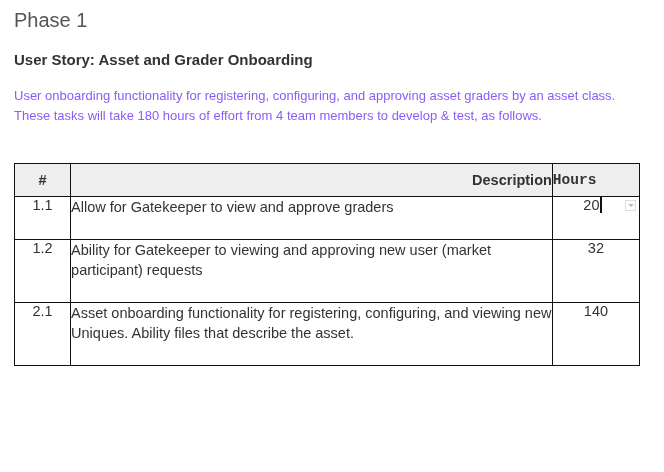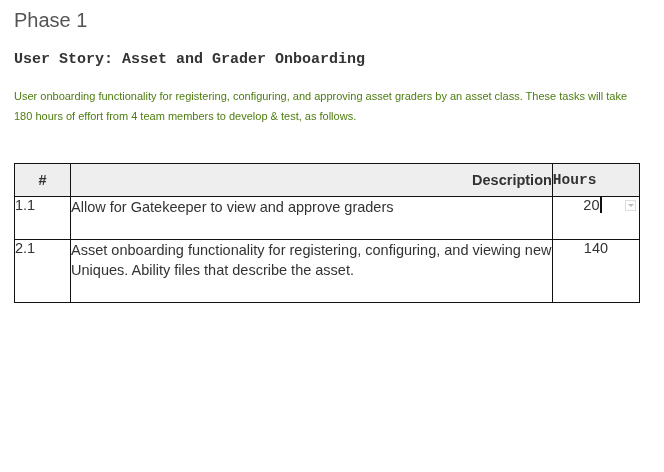--- a/index.html
+++ b/index.html
@@ -27,30 +27,29 @@
     }
     .story-title {
       position: absolute;
       left: 14px;
       top: 50px;
       font-size: 15px;
       font-weight: bold;
       color: #333333;
       margin: 0;
       line-height: 20px;
-      font-family: Liberation Mono, monospace;
     }
     .story-desc {
       position: absolute;
       left: 14px;
       top: 86px;
       width: 630px;
-      font-size: 11px;
+      font-size: 13px;
       line-height: 20px;
-      color: #4d7c0f;
+      color: #8b5cf6;
       margin: 0;
     }
     table.tasks {
       position: absolute;
       left: 14px;
       top: 163px;
       width: 626px;
       border-collapse: collapse;
       table-layout: fixed;
       font-size: 14.5px;
@@ -67,21 +66,21 @@
       font-weight: bold;
       vertical-align: middle;
     }
     .col-num { width: 56px; }
     .col-desc { width: 481px; }
     .col-hours { width: 87px; }
     th.h-num { text-align: center; }
     th.h-desc { text-align: right; padding-left: 6px; }
     th.h-hours { text-align: left; padding-left: 6px; font-family: Liberation Mono, monospace; }
     td.c-num {
-      text-align: left;
+      text-align: center;
       padding-top: 9px;
     }
     td.c-desc {
       text-align: left;
       padding: 9px 10px 0 6px;
       line-height: 20px;
     }
     td.c-hours {
       text-align: center;
       padding-top: 9px;
@@ -144,19 +143,24 @@
   </thead>
   <tbody>
     <tr class="r1">
       <td class="c-num">1.1</td>
       <td class="c-desc">Allow for Gatekeeper to view and approve graders</td>
       <td class="c-hours">
         <span class="hours-wrap"><span>20</span><span class="cursor"></span></span>
         <span class="dropdown-btn"></span>
       </td>
     </tr>
+    <tr class="r2">
+      <td class="c-num">1.2</td>
+      <td class="c-desc">Ability for Gatekeeper to viewing and approving new user (market participant) requests</td>
+      <td class="c-hours">32</td>
+    </tr>
     <tr class="r3">
       <td class="c-num">2.1</td>
       <td class="c-desc">Asset onboarding functionality for registering, configuring, and  viewing new Uniques. Ability files that describe the asset.</td>
       <td class="c-hours">140</td>
     </tr>
   </tbody>
 </table>
 
 </body></html>

